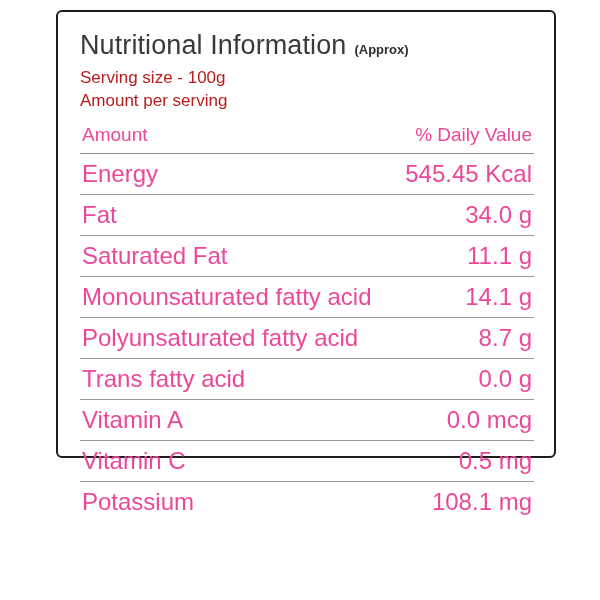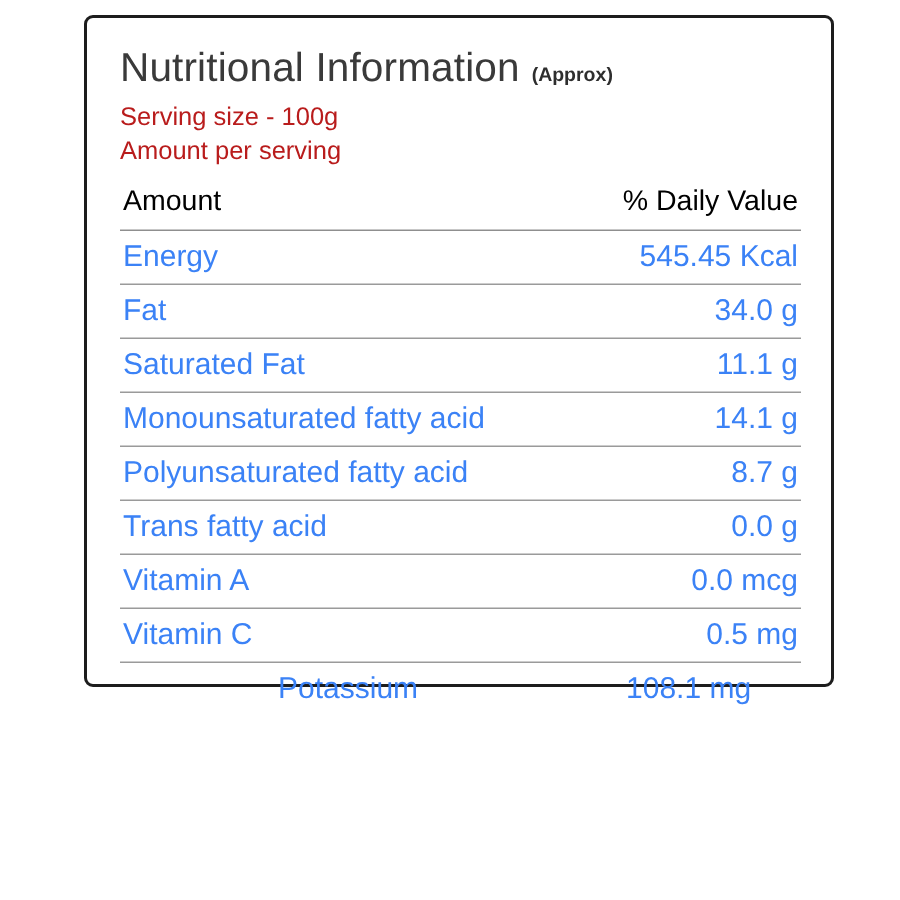--- a/index.html
+++ b/index.html
@@ -53,47 +53,46 @@
     line-height: 1.35;
   }
 
   .table {
     margin-top: 9px;
     width: 100%;
     border-collapse: collapse;
   }
   .table td {
     padding: 6px 2px 6px 2px;
-    font-size: 20px;
-    color: #3b82f6;
+    font-size: 24px;
+    color: #ec4899;
     border-bottom: 1px solid #9a9a9a;
     vertical-align: baseline;
   }
   .table tr:last-child td {
     border-bottom: none;
-    text-align: center;
   }
   .col-name {
     text-align: left;
     white-space: nowrap;
   }
   .col-value {
     text-align: right;
     white-space: nowrap;
   }
   .header-row td {
     font-size: 19px;
     color: #303030;
     padding-top: 2px;
     padding-bottom: 7px;
     border-bottom: 1px solid #8f8f8f;
   }
   .header-row .col-name,
   .header-row .col-value {
-    color: #000000;
+    color: #ec4899;
   }
 </style>
 </head>
 <body>
 
 <div class="label-panel">
 
   <div class="title-row">
     <span class="title-main">Nutritional Information</span>
     <span class="title-approx">(Approx)</span>

